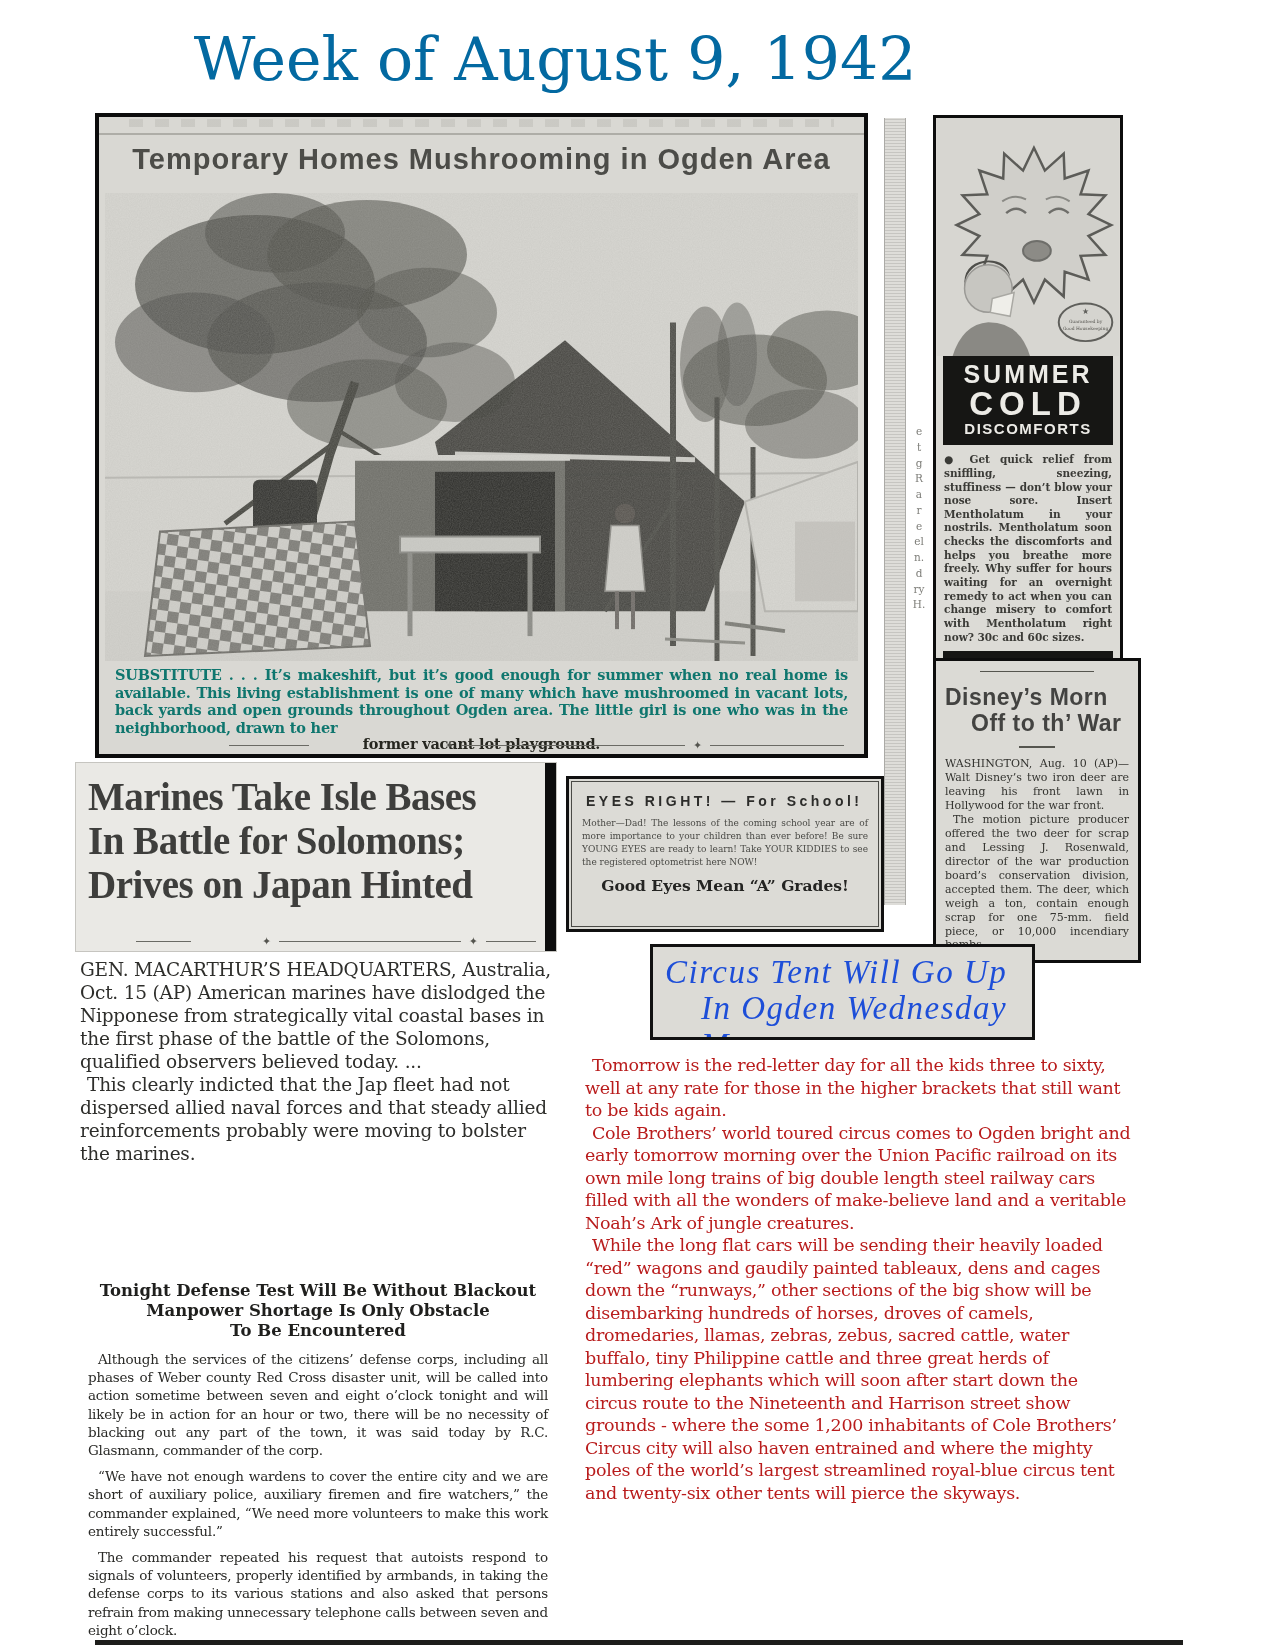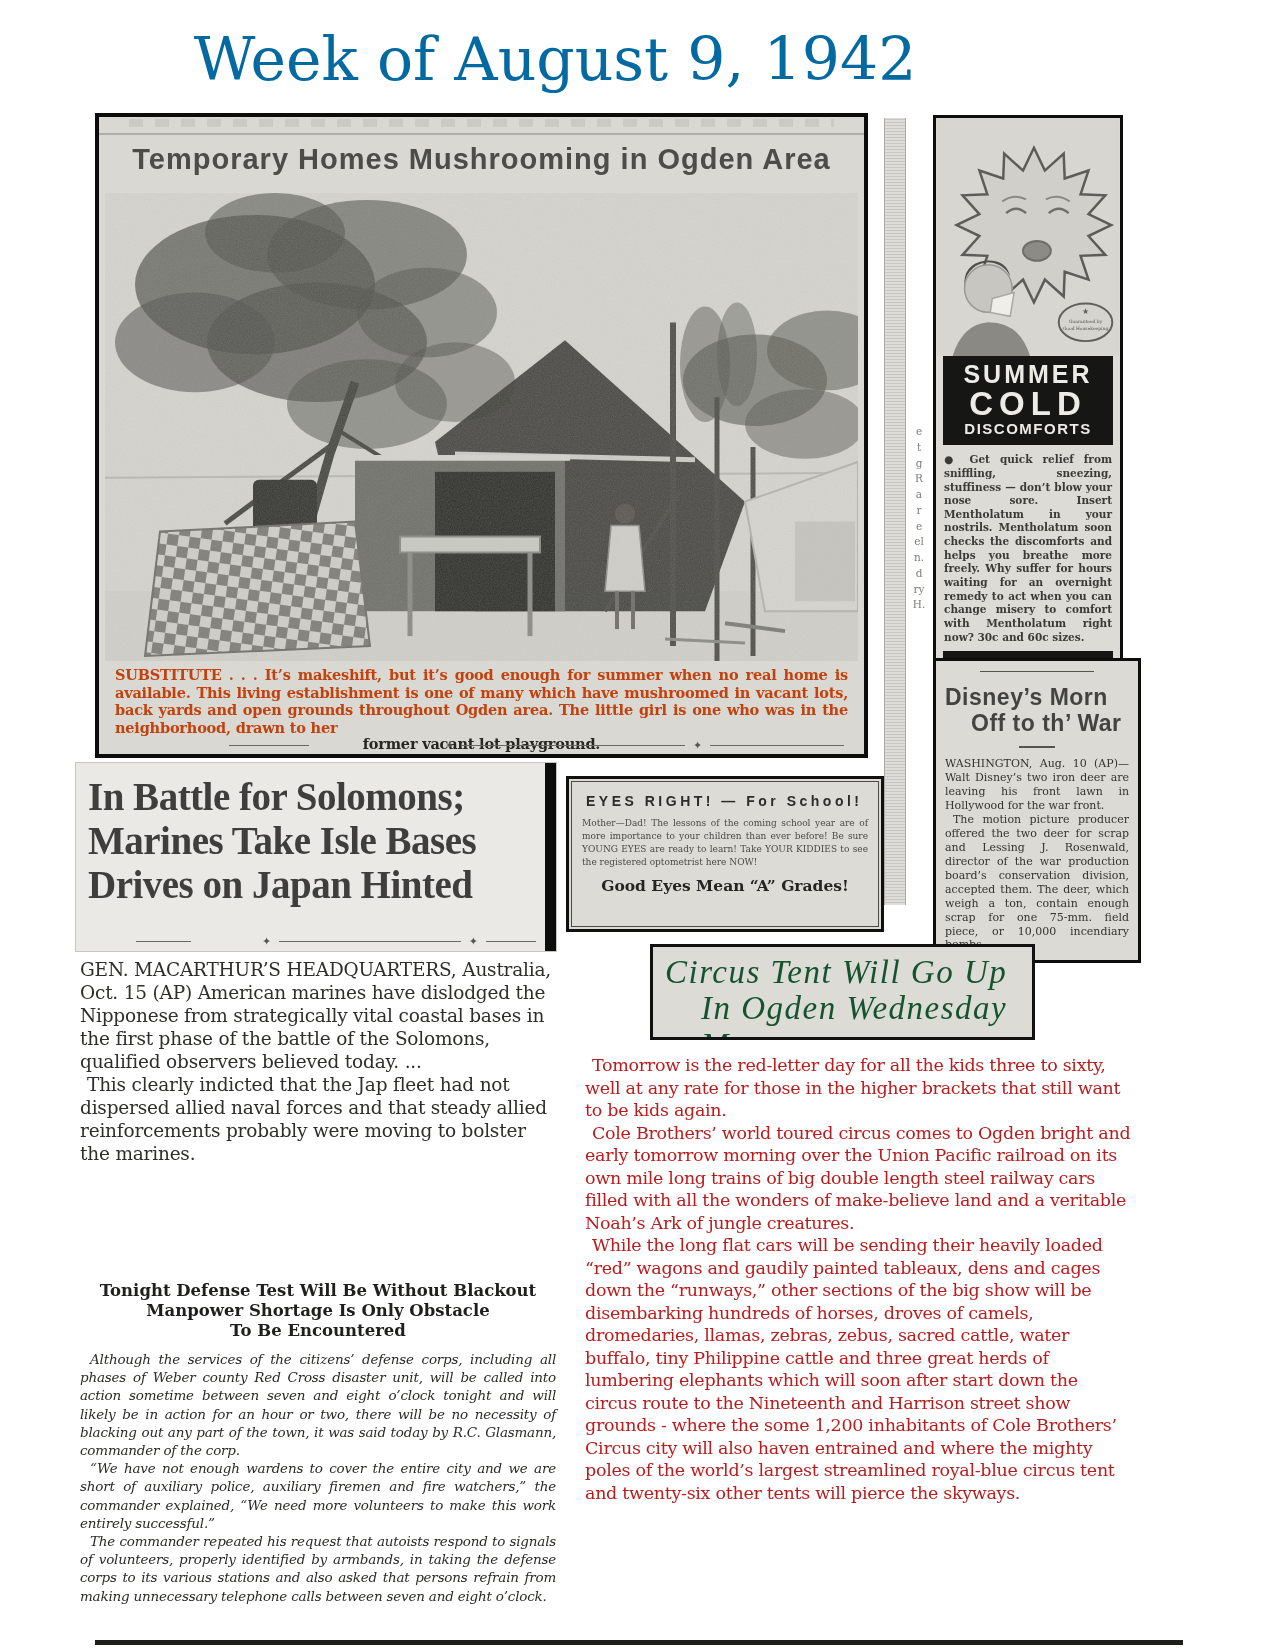--- a/index.html
+++ b/index.html
@@ -19,21 +19,21 @@
   .clip-smudge{position:absolute;top:2px;left:30px;right:30px;height:8px;
     background:repeating-linear-gradient(90deg,#b9b8b2 0 14px,transparent 14px 26px);
     opacity:.45;}
   .clip-fold{position:absolute;top:16px;left:0;right:0;height:2px;background:#8b8a84;opacity:.55;}
   .photo-headline{position:absolute;top:26px;left:0;right:0;text-align:center;
     font-family:"Liberation Sans",sans-serif;font-weight:bold;font-size:29px;
     color:#4c4c48;letter-spacing:1px;}
   .photo-art{position:absolute;top:76px;left:6px;width:753px;height:468px;}
   .photo-caption{position:absolute;top:549px;left:16px;width:733px;
     font-size:14.5px;line-height:17.5px;font-weight:bold;letter-spacing:-0.2px;
-    text-align:justify;color:#c2410c;}
+    text-align:justify;color:#0f766e;}
   .caption-last{text-align:center;font-weight:bold;font-size:14.5px;color:#26261f;}
   .orn-divider{display:flex;align-items:center;gap:8px;color:#55554f;}
   .orn-divider .rule{border-top:1.5px solid #6a6a64;height:0;}
   .caption-divider{position:absolute;bottom:3px;left:40px;right:20px;}
   .orn{font-size:11px;line-height:1;color:#55554f;}
 
   
   .edge-strip{left:884px;top:118px;width:20px;height:787px;
     background:repeating-linear-gradient(0deg,#d3d2cd 0 2px,#b3b2ad 2px 3px);
     opacity:.75;border-left:1px solid #8f8e89;border-right:1px solid #8f8e89;}
@@ -90,26 +90,26 @@
     letter-spacing:-0.2px;color:#2e2e2b;}
   .mac-article p{margin:0;}
   .mac-article p + p{text-indent:7px;}
 
   
   .defense{left:80px;top:1281px;width:476px;}
   .defense-head{text-align:center;font-weight:bold;font-size:16.5px;line-height:20px;
     color:#1f1f1d;}
   .defense-body{margin-top:9px;font-size:13.5px;line-height:18.2px;letter-spacing:-0.2px;
     text-align:justify;color:#2a2a27;}
-  .defense-body p{margin:0;text-indent:10px;font-style:italic;}
+  .defense-body p{margin:8px;text-indent:10px;}
 
   
   .circus-box{left:650px;top:944px;width:379px;height:90px;border:3px solid #111111;
     background:#dcdbd6;font-family:"Liberation Serif",serif;font-style:italic;
-    color:#14532d;overflow:hidden;}
+    color:#1d4ed8;overflow:hidden;}
   .circus-l1{font-size:33px;letter-spacing:1.5px;padding:7px 0 0 12px;line-height:1.1;}
   .circus-l2{font-size:33px;letter-spacing:1.5px;padding-left:48px;line-height:1.1;}
   .circus-article{left:585px;top:1054px;width:550px;font-size:17.5px;line-height:22.5px;
     letter-spacing:-0.3px;color:#b91c1c;}
   .circus-article p{margin:0;text-indent:7px;}
 
   .bottom-bar{left:95px;top:1640px;width:1088px;height:5px;background:#1d1d1b;}
 </style>
 </head>
 <body>
@@ -252,22 +252,22 @@
   <div class="disney-t2">Off to th’ War</div>
   <div class="disney-rule-mid"></div>
   <div class="disney-body">
     <p>WASHINGTON, Aug. 10 (AP)— Walt Disney’s two iron deer are leaving his front lawn in Hollywood for the war front.</p>
     <p>The motion picture producer offered the two deer for scrap and Lessing J. Rosenwald, director of the war production board’s conservation division, accepted them. The deer, which weigh a ton, contain enough scrap for one 75-mm. field piece, or 10,000 incendiary bombs.</p>
   </div>
 </div>
 
 <div class="abs marines">
   <div class="marines-headline">
+    <div>Marines Take Isle Bases</div>
     <div>In Battle for Solomons;</div>
-    <div>Marines Take Isle Bases</div>
     <div>Drives on Japan Hinted</div>
   </div>
   <div class="orn-divider marines-divider">
     <span class="rule" style="width:55px;"></span>
     <span style="width:55px;"></span>
     <span class="orn">✦</span>
     <span class="rule" style="flex:2;"></span>
     <span class="orn">✦</span>
     <span class="rule" style="width:50px;"></span>
   </div>

